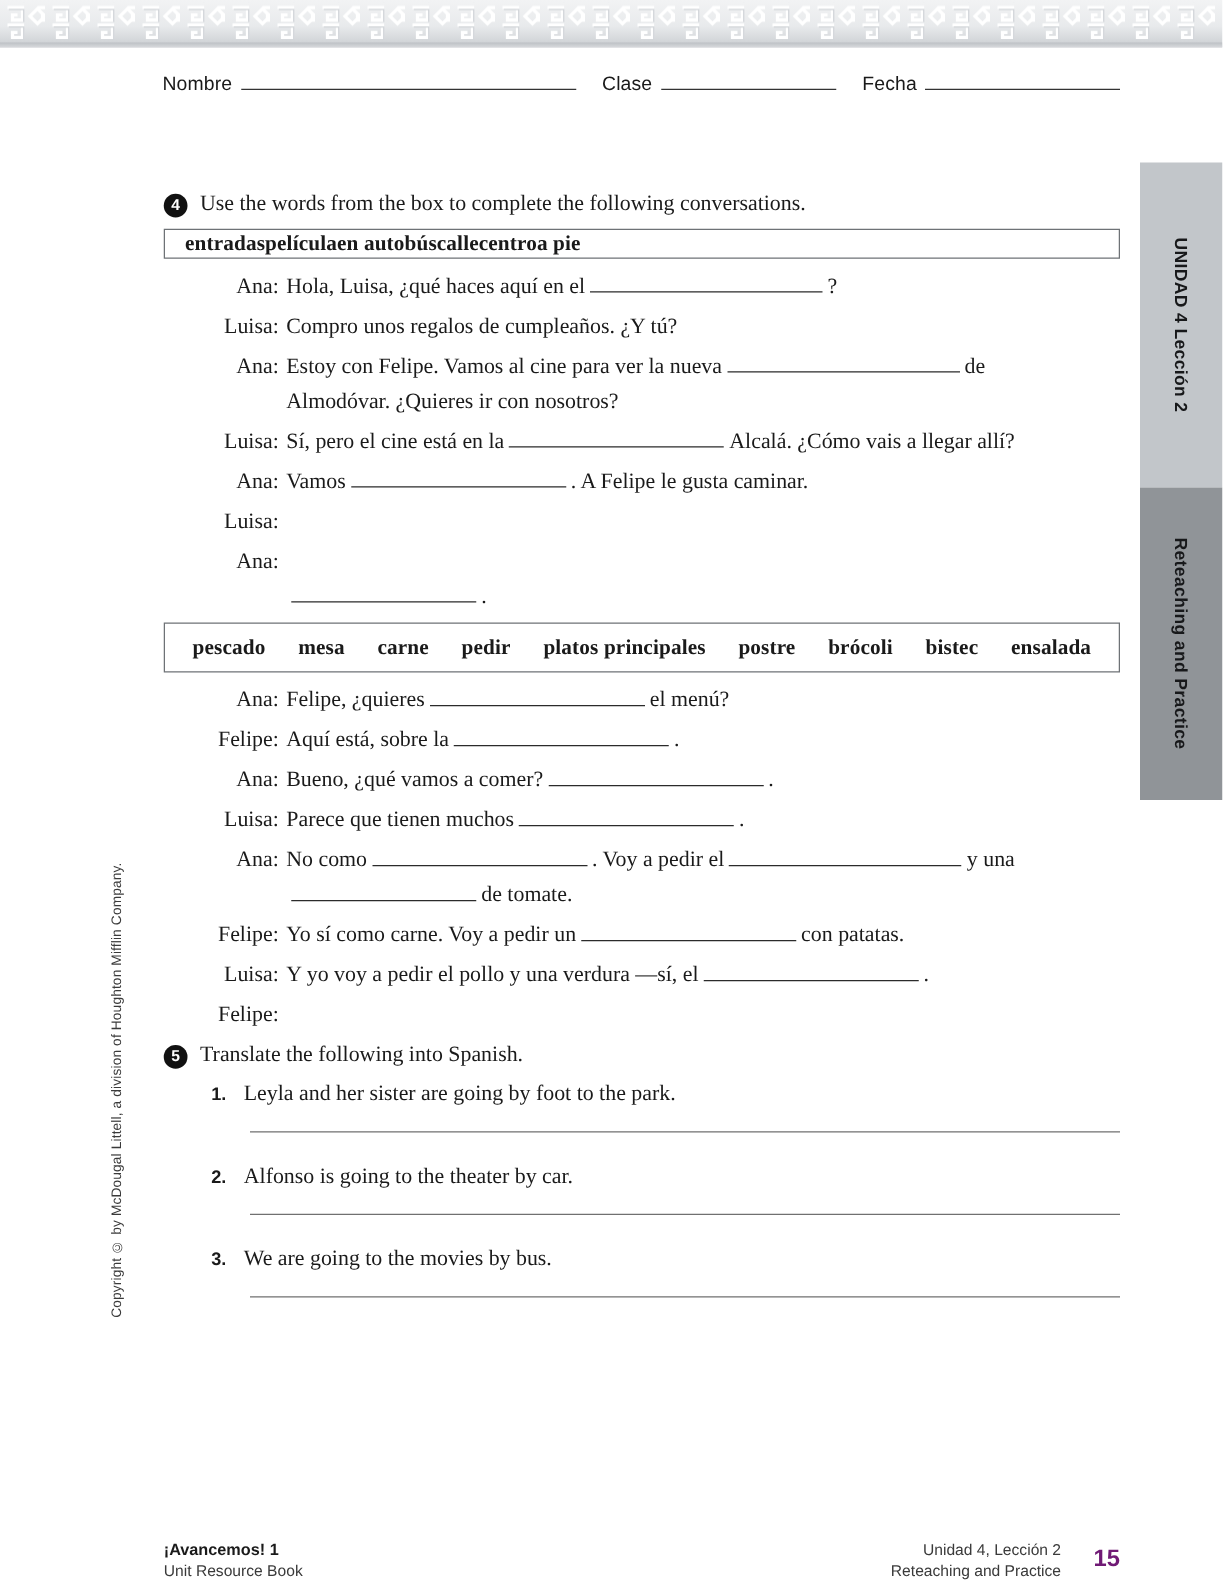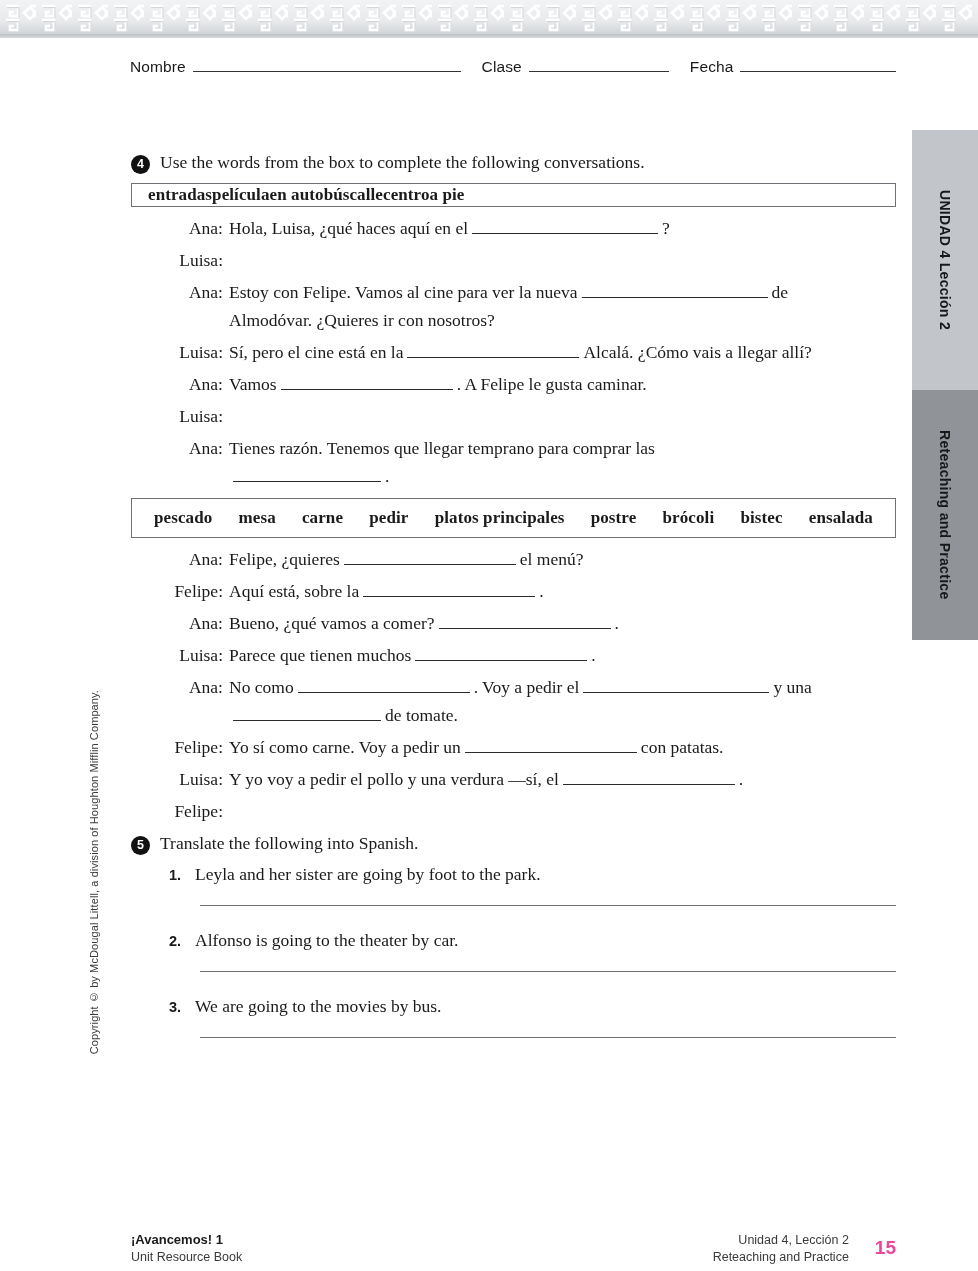--- a/index.html
+++ b/index.html
@@ -225,21 +225,21 @@
     margin-top: 24px;
   }
   .footer .fl-1 { font-weight: bold; color: #1a1a1a; font-size: 13px; }
   .footer .fl-2 { margin-top: 3px; }
   .footer-right { text-align: right; display: flex; align-items: center; }
   .footer-right .txt { line-height: 1.35; }
   .pageno {
     font-family: "Liberation Sans", sans-serif;
     font-weight: bold;
     font-size: 19px;
-    color: #ec4899;
+    color: #701a75;
     margin-left: 26px;
     margin-top: -2px;
   }
 </style>
 </head>
 <body>
 
 <div class="top-band">
   <svg class="knots" viewBox="0 0 978 30" preserveAspectRatio="none">
     <defs>
@@ -295,20 +295,21 @@
 
   <div class="dialogue">
 
     <div class="d-row">
       <span class="d-spk">Ana:</span>
       <span class="d-body"><span>Hola, Luisa, ¿qué haces aquí en el</span><span class="blank b-lg"></span><span>?</span></span>
     </div>
 
     <div class="d-row">
       <span class="d-spk">Luisa:</span>
+      <span class="d-body">Compro unos regalos de cumpleaños. ¿Y tú?</span>
     </div>
 
     <div class="d-row">
       <span class="d-spk">Ana:</span>
       <span class="d-body"><span>Estoy con Felipe. Vamos al cine para ver la nueva</span><span class="blank b-lg"></span><span>de</span></span>
     </div>
     <div class="d-line2">Almodóvar. ¿Quieres ir con nosotros?</div>
 
     <div class="d-row">
       <span class="d-spk">Luisa:</span>
@@ -319,21 +320,20 @@
       <span class="d-spk">Ana:</span>
       <span class="d-body"><span>Vamos</span><span class="blank b-md"></span><span>. A Felipe le gusta caminar.</span></span>
     </div>
 
     <div class="d-row">
       <span class="d-spk">Luisa:</span>
     </div>
 
     <div class="d-row">
       <span class="d-spk">Ana:</span>
-      <span class="d-body">Tienes razón. Tenemos que llegar temprano para comprar las</span>
     </div>
     <div class="d-line2"><span class="blank b-sm"></span><span>.</span></div>
 
   </div>
 
   <div class="wordbox tight">
     <span>pescado</span>
     <span>mesa</span>
     <span>carne</span>
     <span>pedir</span>

